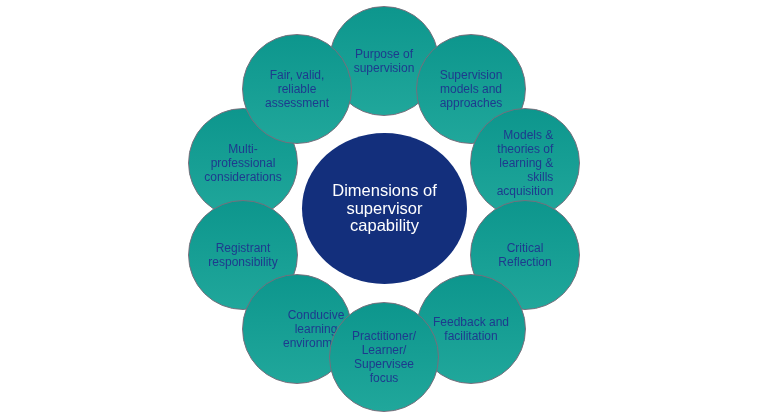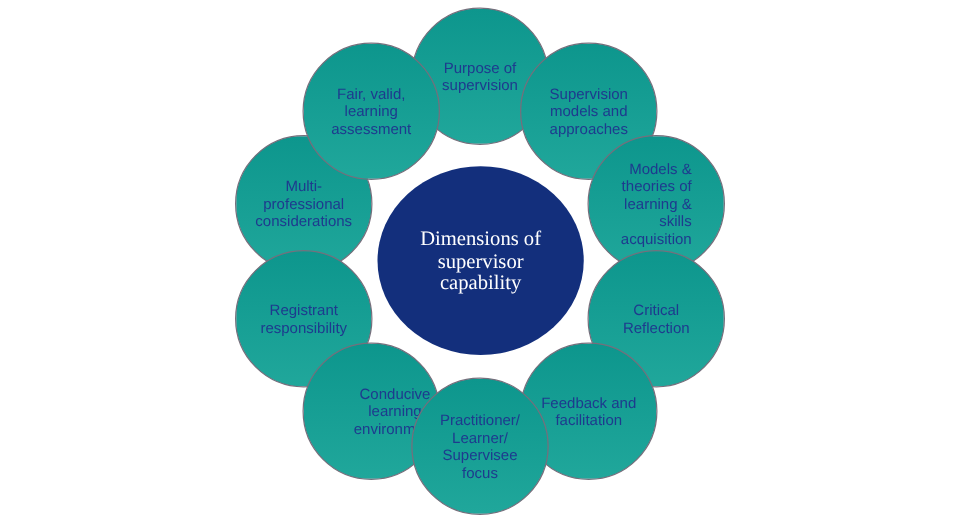--- a/index.html
+++ b/index.html
@@ -54,21 +54,20 @@
     border-radius: 50%;
     background: var(--hub-fill);
     display: flex;
     align-items: center;
     justify-content: center;
     text-align: center;
     color: var(--hub-text);
     font-size: 16.5px;
     line-height: 1.07;
     z-index: 15;
-    font-family: Liberation Serif, serif;
   }
   .hub-label {
     white-space: pre-line;
     display: block;
   }
   
   .p0 { left: 329px; top: 6px;   z-index: 1; }  
   .p1 { left: 416px; top: 34px;  z-index: 4; }  
   .p2 { left: 470px; top: 108px; z-index: 5; text-align: right; }  
   .p3 { left: 470px; top: 200px; z-index: 6; }  
@@ -132,21 +131,21 @@
   </div>
 
   <div class="bubble p8">
     <span class="bubble-label">Multi-
 professional
 considerations</span>
   </div>
 
   <div class="bubble p9">
     <span class="bubble-label">Fair, valid,
-learning
+reliable
 assessment</span>
   </div>
 
   <div class="hub">
     <span class="hub-label">Dimensions of
 supervisor
 capability</span>
   </div>
 
 </div>

